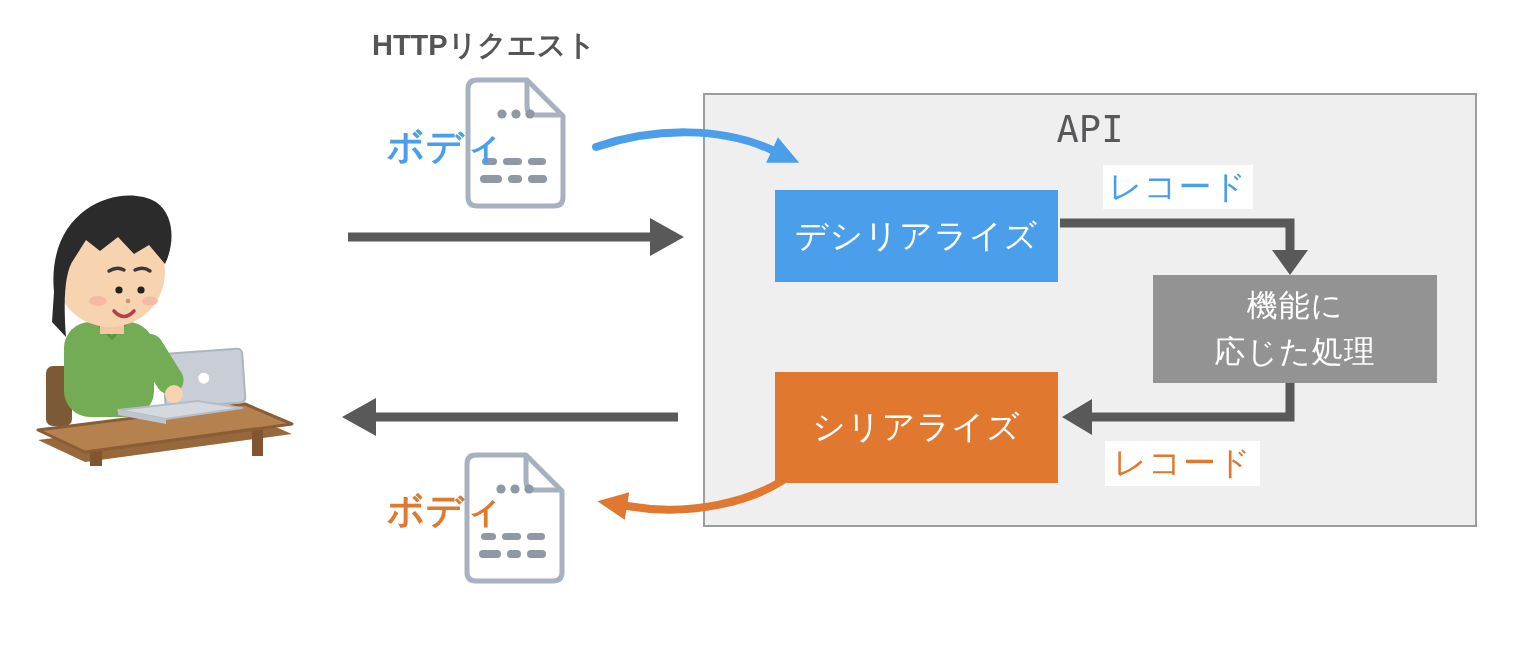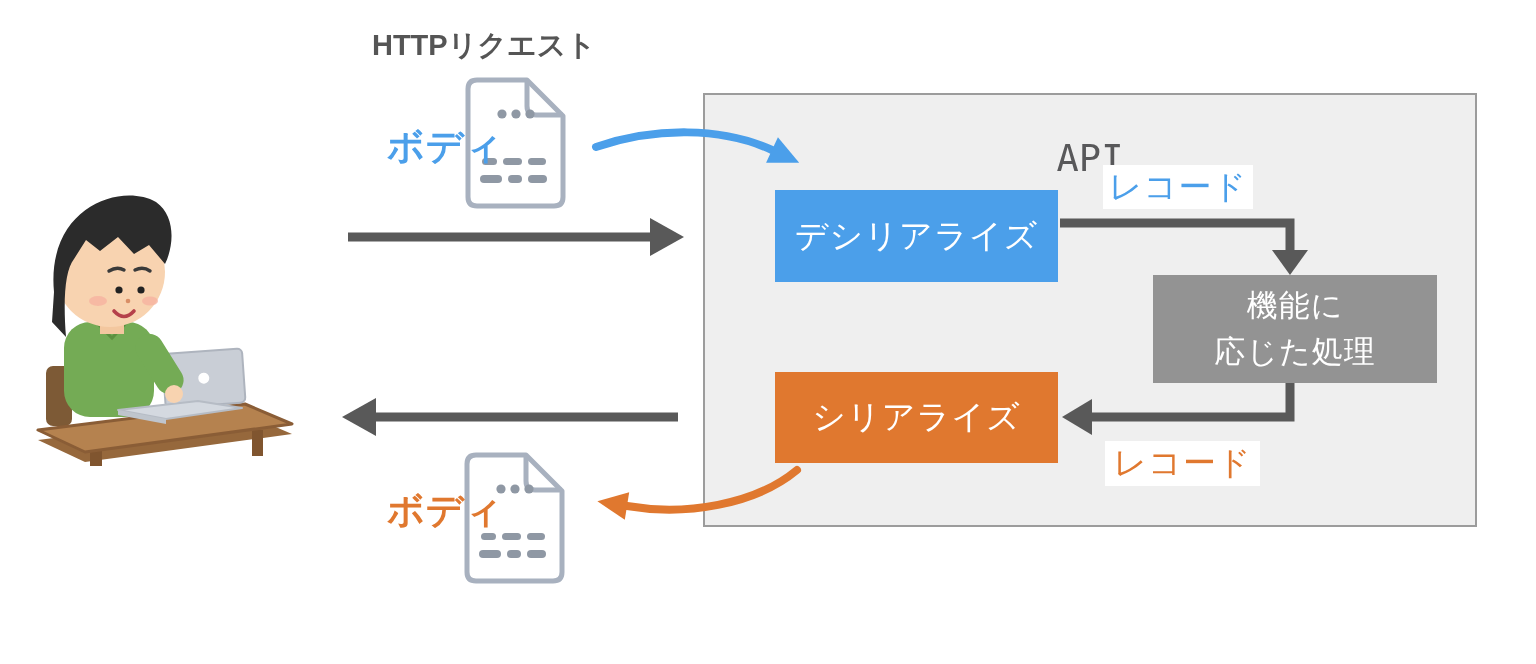--- a/index.html
+++ b/index.html
@@ -15,34 +15,34 @@
   .abs{position:absolute;}
   .svg-layer{position:absolute;left:0;top:0;z-index:1;}
   .api-box{
     left:703px;top:93px;width:774px;height:434px;z-index:0;
     background:var(--api-bg);border:2px solid var(--api-border);box-sizing:border-box;
   }
   .txt{z-index:2;color:var(--text);}
   .api-label{
     left:1040px;top:108px;width:100px;text-align:center;z-index:2;
     font-family:"DejaVu Sans Mono","Liberation Mono",monospace;
-    font-size:37px;color:#58585a;margin-top:29px;
+    font-size:37px;color:#58585a;
   }
   .io-label{font-size:29px;font-weight:600;text-align:center;}
   .http-request{left:334px;top:26px;width:300px;}
   .http-response{left:347px;top:598px;width:300px;}
   .body-label{font-size:37px;font-weight:bold;letter-spacing:1px;}
   .body-request{left:387px;top:122px;color:var(--blue);}
   .body-response{left:387px;top:486px;color:var(--orange);}
   .node{
     z-index:2;display:flex;align-items:center;justify-content:center;
     color:#fff;font-size:33px;letter-spacing:1px;
   }
   .deserialize{left:775px;top:190px;width:283px;height:92px;background:var(--blue);}
-  .serialize{left:775px;top:372px;width:283px;height:91px;background:var(--orange);}
+  .serialize{left:775px;top:372px;width:283px;height:111px;background:var(--orange);}
   .processing{
     left:1153px;top:275px;width:284px;height:108px;background:var(--gray-box);
     flex-direction:column;font-size:31px;line-height:46px;
   }
   .record{
     z-index:2;display:flex;align-items:center;justify-content:center;
     background:#fff;font-size:33px;font-weight:normal;letter-spacing:1px;
   }
   .record-request{left:1103px;top:165px;width:150px;height:44px;color:var(--blue);}
   .record-response{left:1105px;top:441px;width:155px;height:45px;color:var(--orange);}

